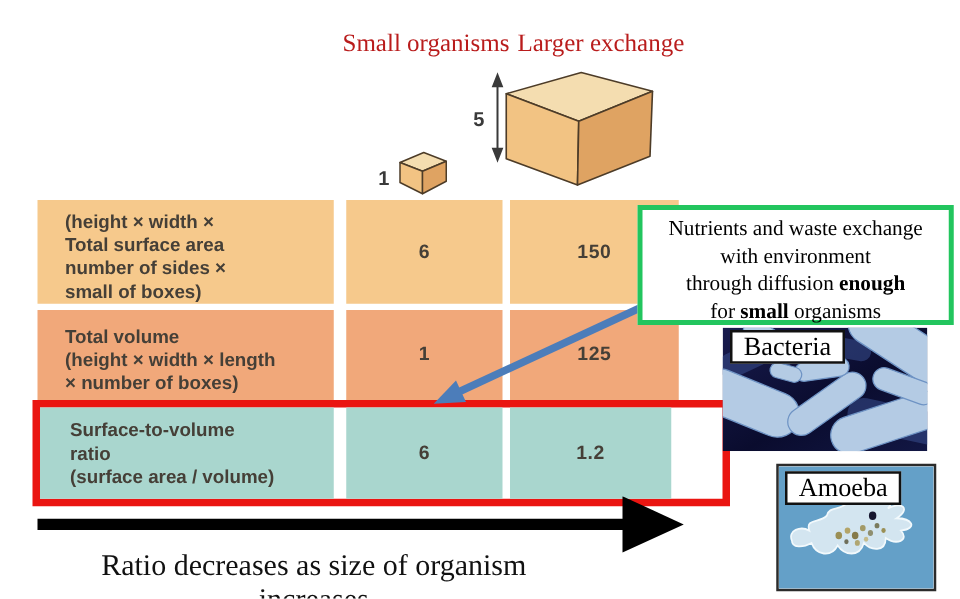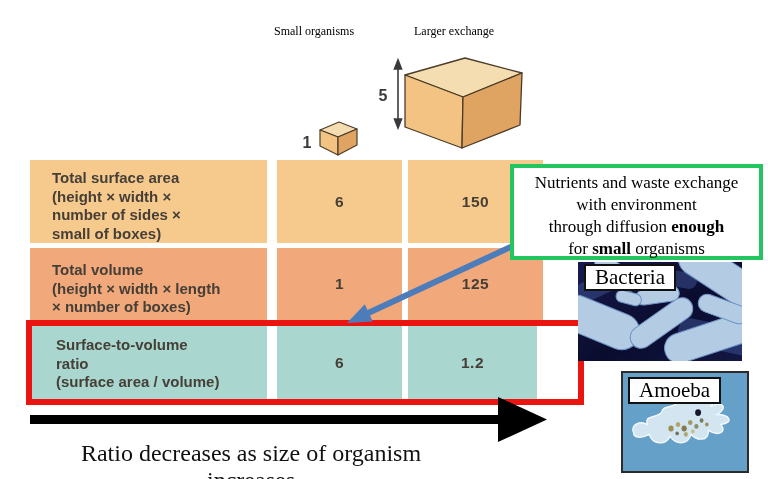--- a/index.html
+++ b/index.html
@@ -1,21 +1,21 @@
 <!DOCTYPE html>
 <html style="--row1: #f6c98c; --row2: #f1a87a; --row3: #a9d6ce; --highlight-red: #ea1511; --arrow-blue: #4c7dba; --arrow-black: #000000; --cube-top: #f4ddb0; --cube-left: #f2c383; --cube-right: #dfa362; --table-text: #453f37; --bacteria-bg: #0d1038; --bacteria-rod: #b4cbe4; --amoeba-bg: #64a0c8;"><head>
 <meta charset="utf-8">
 <style>
   html,body{margin:0;padding:0;background:#fff;}
   .canvas{position:relative;width:768px;height:479px;background:#fff;overflow:hidden;
           font-family:"Liberation Sans",sans-serif;}
 
   
   .col-header{position:absolute;top:24px;font-family:"Liberation Serif",serif;
-              font-size:12px;color:#000000;white-space:nowrap;}
+              font-size:20px;color:#b91c1c;white-space:nowrap;}
   .col-header.small{left:274px;}
   .col-header.larger{left:414px;}
 
   
   .cubes-svg{position:absolute;left:285px;top:48px;width:260px;height:112px;}
 
   
   .trow{position:absolute;left:30px;width:513px;}
   .trow.r1{top:160px;height:83px;}
   .trow.r2{top:248px;height:72px;}
@@ -93,22 +93,22 @@
     <g stroke="#4d3c28" stroke-width="1.2" stroke-linejoin="round">
       <polygon points="54,74 35,82 53,89 72,81" style="fill:var(--cube-top,#f4ddb0)"></polygon>
       <polygon points="35,82 53,89 53,107 35,98" style="fill:var(--cube-left,#f2c383)"></polygon>
       <polygon points="53,89 72,81 72,97 53,107" style="fill:var(--cube-right,#dfa362)"></polygon>
     </g>
     <text x="22" y="100" font-size="16" font-weight="bold" fill="#3a3a3a" font-family="Liberation Sans, sans-serif" text-anchor="middle">1</text>
   </svg>
 
   <div class="trow r1">
     <div class="cell c-label bg1">
+      <div class="lbl-line">(height × width ×</div>
       <div class="lbl-line">Total surface area</div>
-      <div class="lbl-line">(height × width ×</div>
       <div class="lbl-line">number of sides ×</div>
       <div class="lbl-line">small of boxes)</div>
     </div>
     <div class="cell c-v1 bg1 value">6</div>
     <div class="cell c-v2 bg1 value">150</div>
   </div>
 
   <div class="trow r2">
     <div class="cell c-label bg2">
       <div class="lbl-line">Total volume</div>

